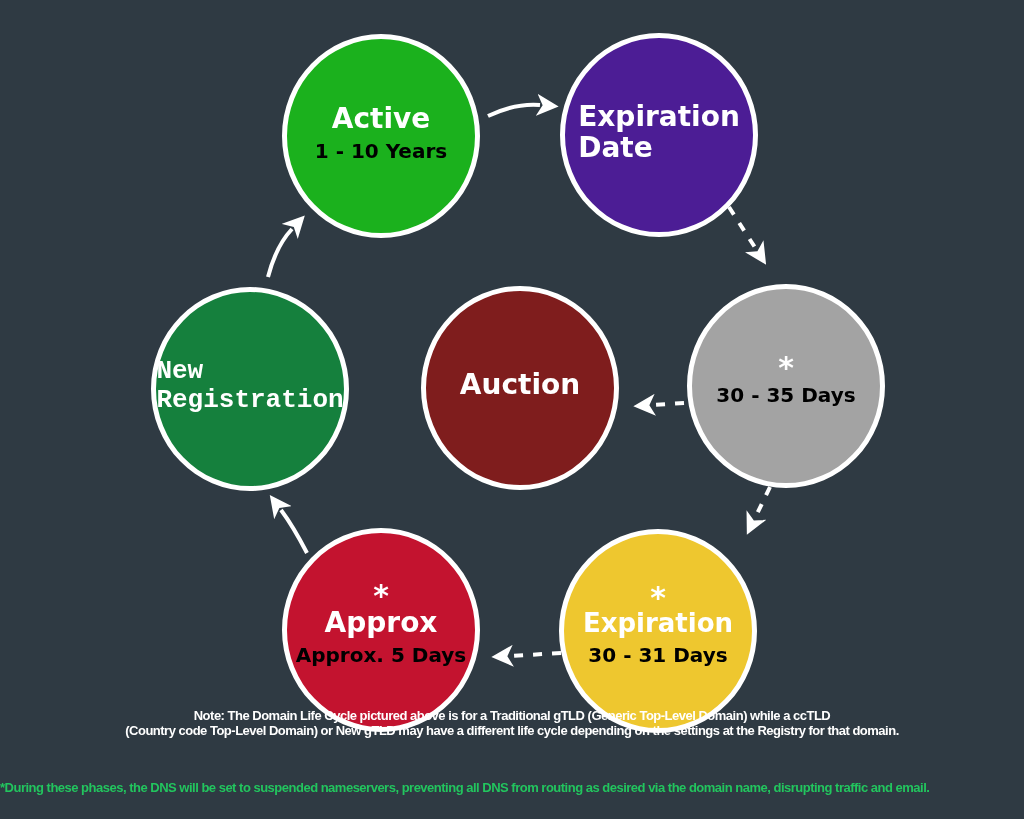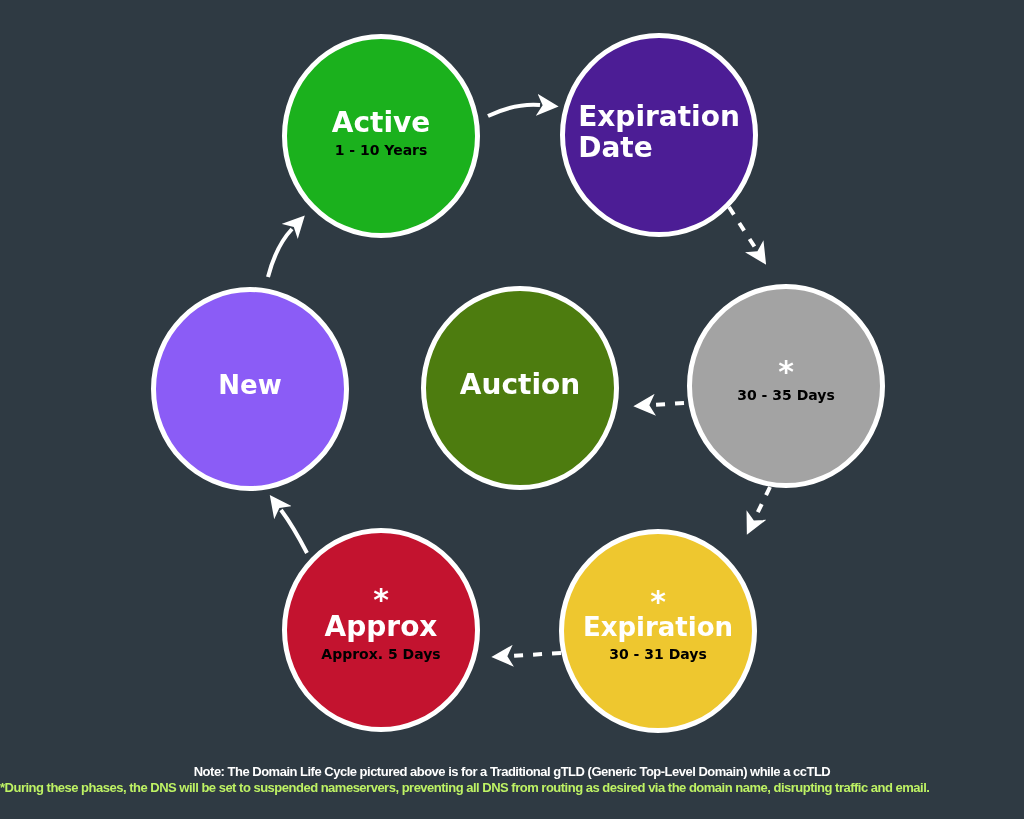--- a/index.html
+++ b/index.html
@@ -30,45 +30,45 @@
   }
   .node .asterisk:empty{display:none;}
   .node .label{
     color:#ffffff;font-weight:bold;font-size:28px;line-height:1.12;
   }
   .node .label .l1,.node .label .l2{display:block;}
   .node .label .l2:empty{display:none;}
   .node.fs26 .label{font-size:26px;}
   .node .sublabel{
     display:block;
-    color:#000000;font-weight:bold;font-size:14px;line-height:1.2;
+    color:#000000;font-weight:bold;font-size:20px;line-height:1.2;
     margin-top:4px;
   }
   .node .sublabel:empty{display:none;}
 
   .pos-active{left:282px;top:34px;}
   .pos-expiration{left:560px;top:33px;}
   .pos-new-registration{left:151px;top:287px;}
   .pos-auction{left:421px;top:286px;}
   .pos-expired{left:687px;top:284px;}
   .pos-redemption{left:559px;top:529px;}
   .pos-pending{left:282px;top:528px;}
 
   .notes{
-    position:absolute;left:0;top:764px;width:1024px;
+    position:absolute;left:0;top:708px;width:1024px;
     text-align:center;
     color:#ffffff;font-family:"Liberation Sans",sans-serif;
     font-weight:bold;font-size:13px;line-height:15px;
     letter-spacing:-0.5px;
   }
   .notes .note-line{white-space:nowrap;}
   .footnote{
     position:absolute;left:0;top:780px;width:868px;
     text-align:center;
-    color:#bef264;font-family:"Liberation Sans",sans-serif;
+    color:#22c55e;font-family:"Liberation Sans",sans-serif;
     font-weight:bold;font-size:13px;line-height:15px;
     letter-spacing:-0.5px;
     white-space:nowrap;
   }
 </style>
 </head>
 <body>
 
 <div class="stage" style="background-color: rgb(47, 58, 67);">
 
@@ -98,29 +98,30 @@
 
   <div class="node pos-expiration" style="background-color: #4c1d95;">
 
     <span class="label">
       <span class="l1">Expiration</span>
       <span class="l2">Date</span>
     </span>
 
   </div>
 
-  <div class="node fs26 pos-new-registration" style="background-color: #8b5cf6;">
+  <div class="node fs26 pos-new-registration" style="background-color: #15803d; font-family: Liberation Mono, monospace;">
 
     <span class="label">
       <span class="l1">New</span>
+      <span class="l2">Registration</span>
     </span>
 
   </div>
 
-  <div class="node pos-auction" style="background-color: #4d7c0f;">
+  <div class="node pos-auction" style="background-color: #7f1d1d;">
 
     <span class="label">
       <span class="l1">Auction</span>
 
     </span>
 
   </div>
 
   <div class="node pos-expired" style="background-color: rgb(163, 163, 163);">
     <span class="asterisk">*</span>
@@ -138,16 +139,17 @@
   <div class="node pos-pending" style="background-color: rgb(195, 19, 47);">
     <span class="asterisk">*</span>
     <span class="label">
       <span class="l1">Approx</span>
     </span>
     <span class="sublabel">Approx. 5 Days</span>
   </div>
 
   <div class="notes">
     <div class="note-line">Note: The Domain Life Cycle pictured above is for a Traditional gTLD (Generic Top-Level Domain) while a ccTLD</div>
+    <div class="note-line">(Country code Top-Level Domain) or New gTLD may have a different life cycle depending on the settings at the Registry for that domain.</div>
   </div>
   <div class="footnote">*During these phases, the DNS will be set to suspended nameservers, preventing all DNS from routing as desired via the domain name, disrupting traffic and email.</div>
 
 </div>
 
 </body></html>

